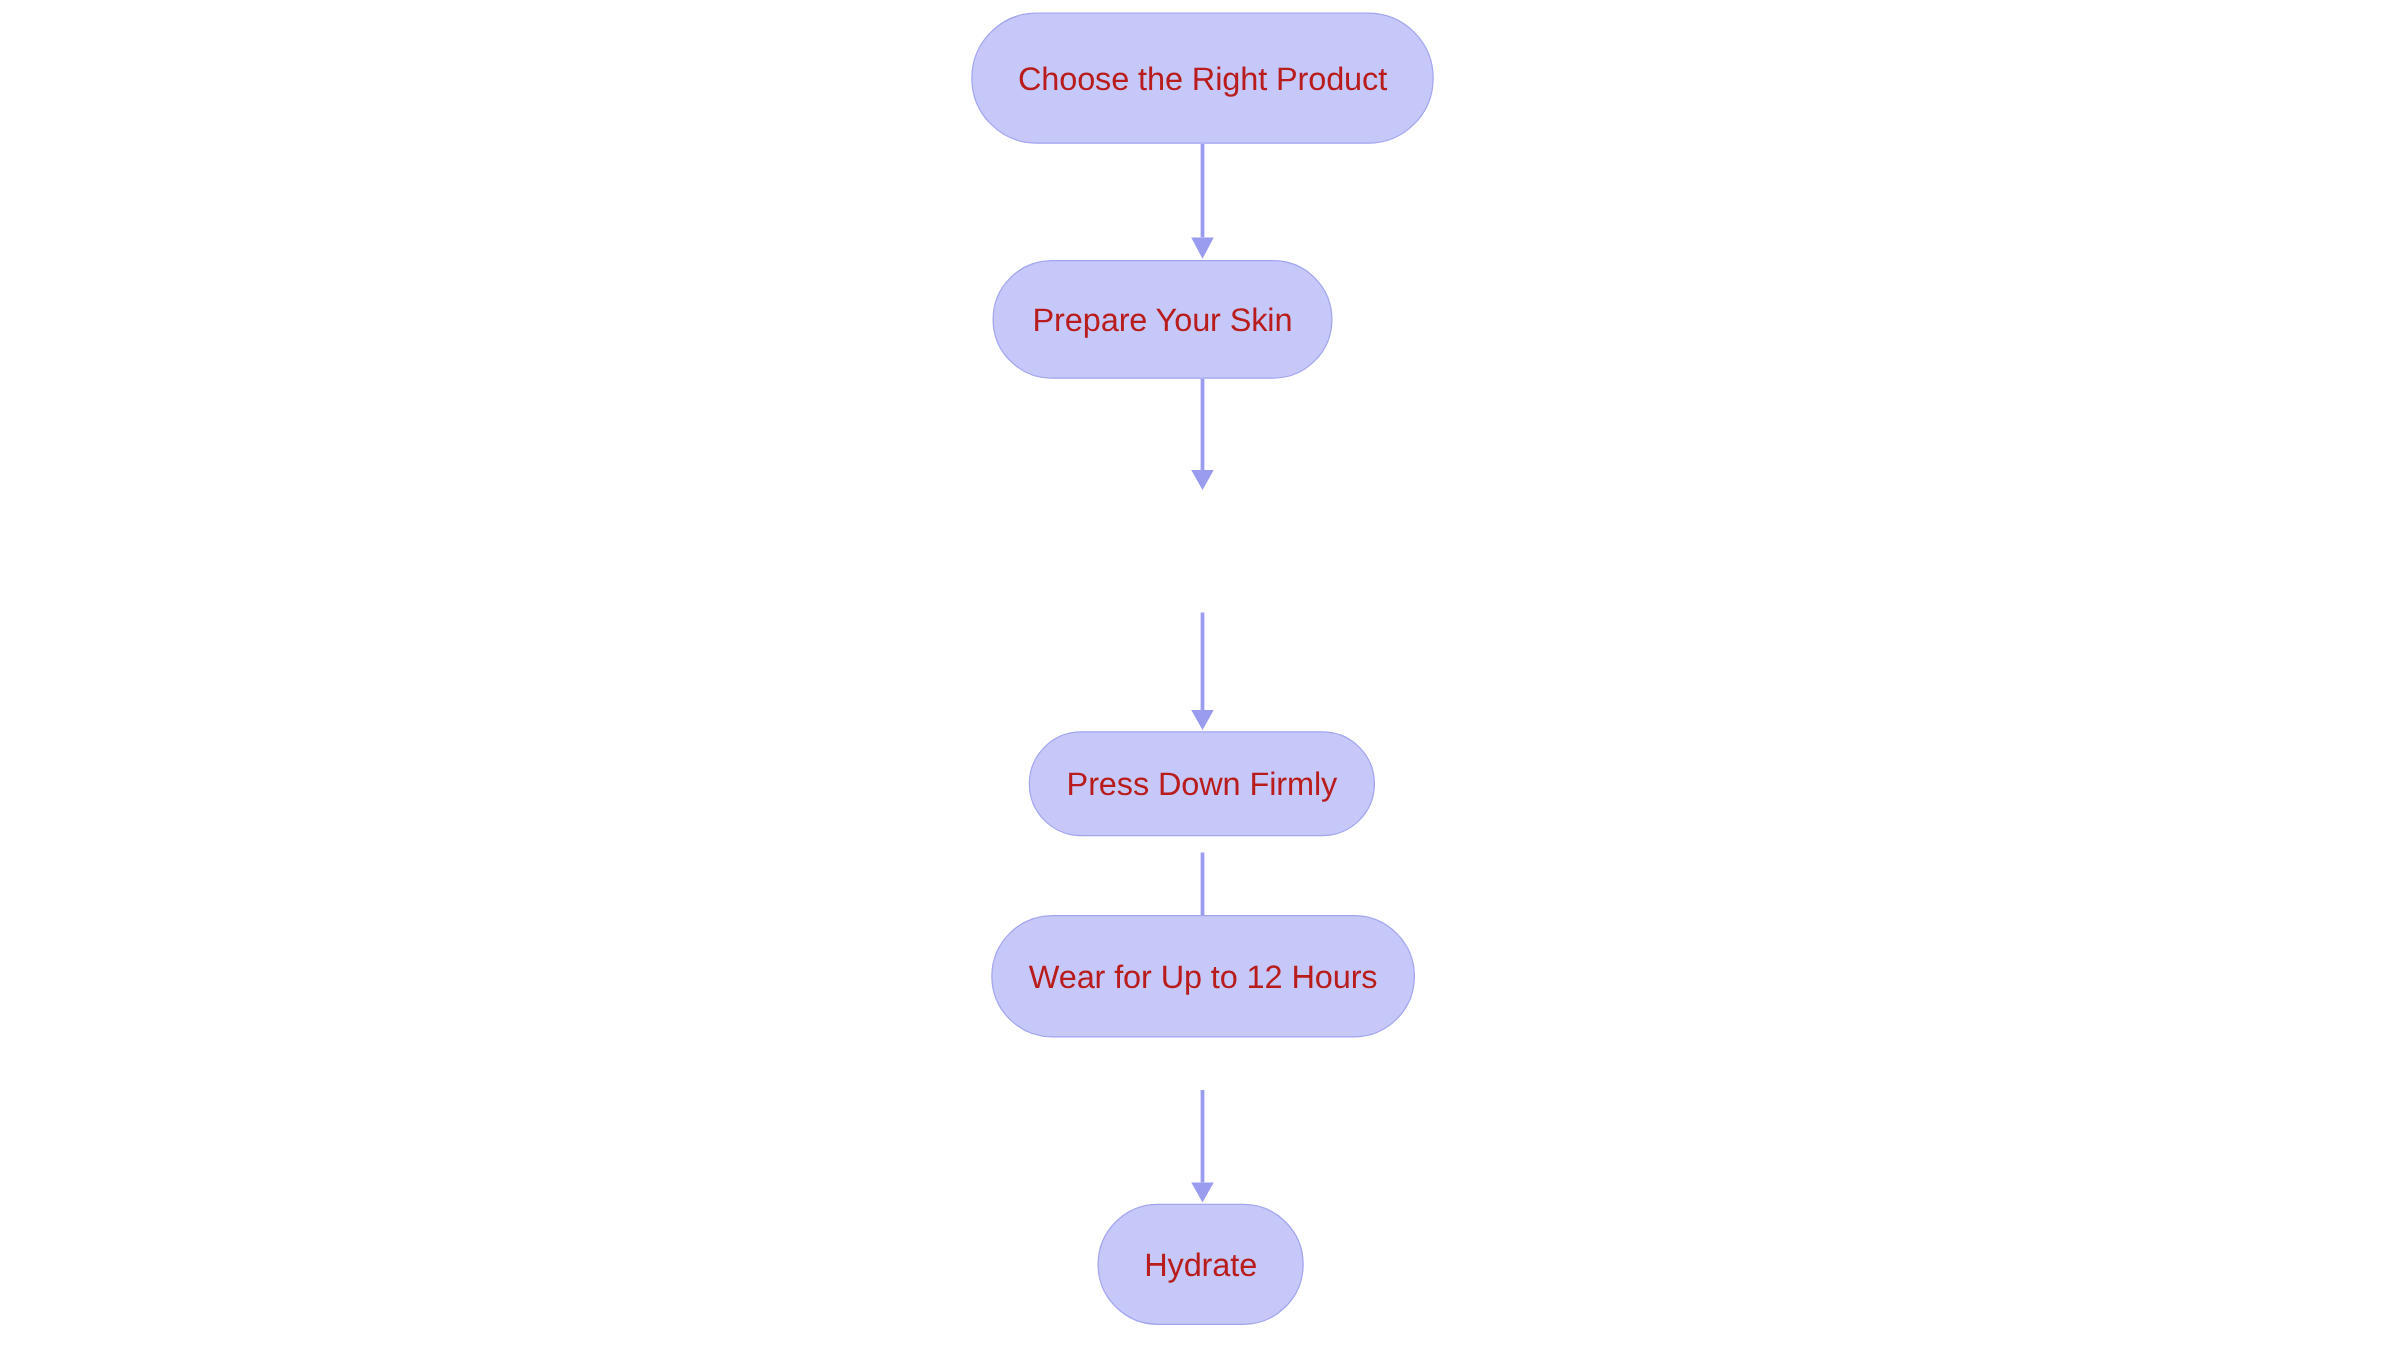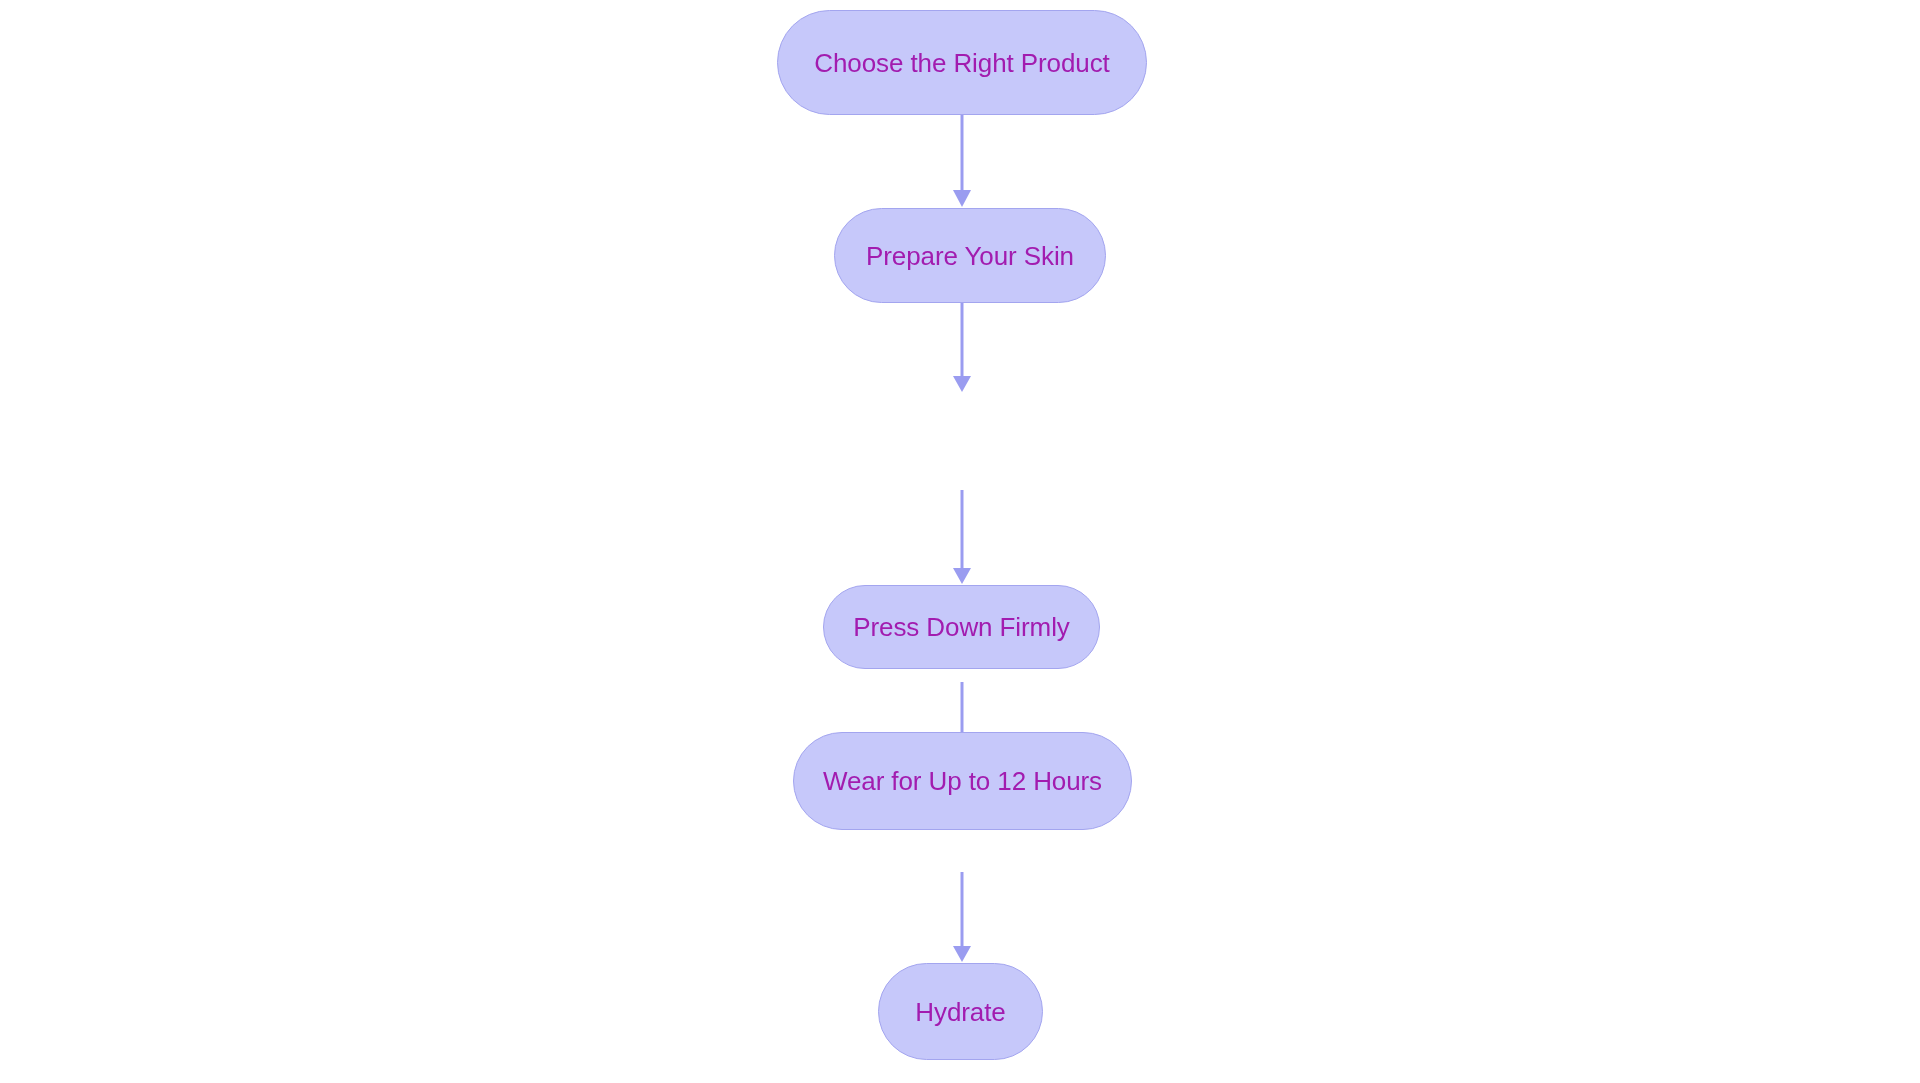--- a/index.html
+++ b/index.html
@@ -33,29 +33,29 @@
     background: #c6c8fa;
     border: 1.6px solid #a3a5ef;
     border-radius: 999px;
     z-index: 2;
   }
   .node-label {
     font-family: "Liberation Sans", sans-serif;
     font-size: 26px;
     font-weight: 400;
     line-height: 1;
-    color: #a21caf;
+    color: #b91c1c;
     white-space: nowrap;
     letter-spacing: -0.1px;
     user-select: none;
   }
 
   
   #node-1 { left: 777px; top: 10px;  width: 370px; height: 105px; }
-  #node-2 { left: 834px; top: 208px; width: 272px; height: 95px;  }
+  #node-2 { left: 794px; top: 208px; width: 272px; height: 95px;  }
   #node-3 { left: 816px; top: 393px; width: 292px; height: 97px;  }
   #node-4 { left: 823px; top: 585px; width: 277px; height: 84px;  }
   #node-5 { left: 793px; top: 732px; width: 339px; height: 98px;  }
   #node-6 { left: 878px; top: 963px; width: 165px; height: 97px;  }
 
   
   .connector {
     position: absolute;
     left: 0;
     top: 0;

